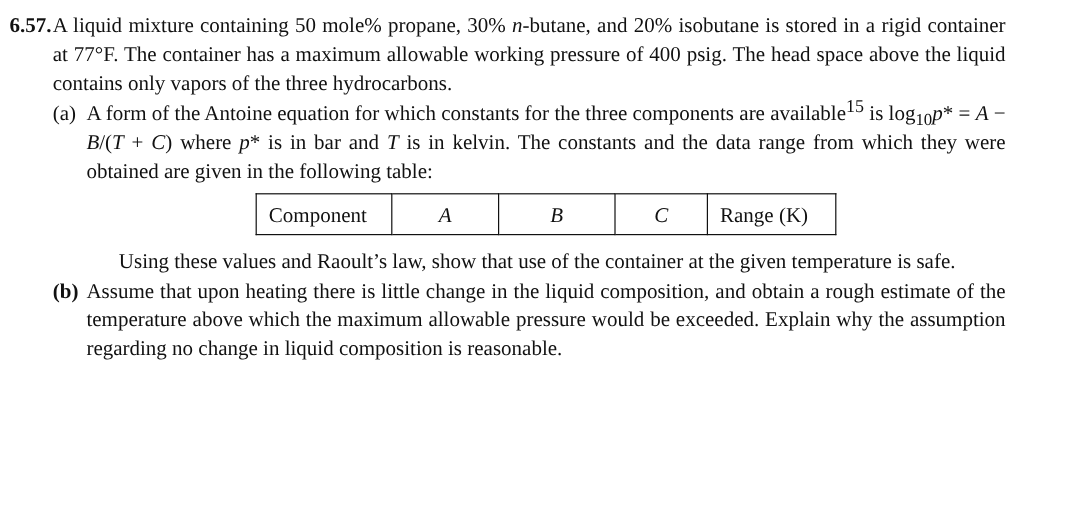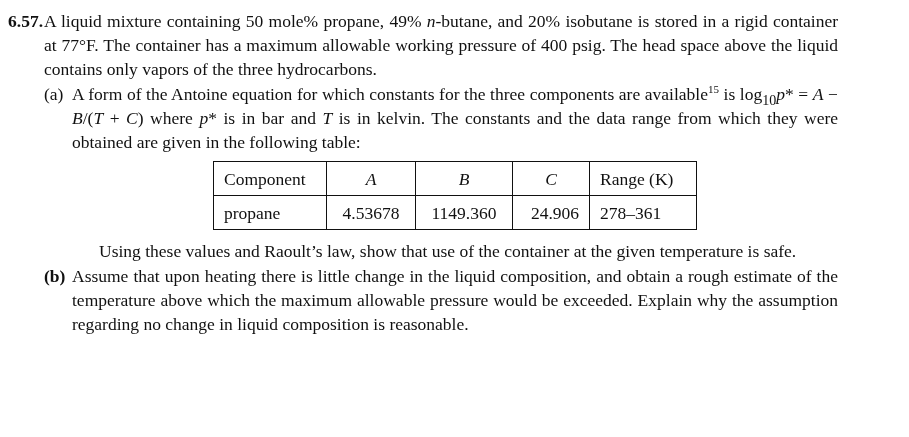--- a/index.html
+++ b/index.html
@@ -36,21 +36,21 @@
     margin-top: 1px;
   }
   .plabel {
     position: absolute;
     left: 0;
     top: 0;
   }
   .plabel-bold { font-weight: bold; }
   .it { font-style: italic; }
   sup.ref {
-    font-size: 11px;
+    font-size: 15px;
     line-height: 0;
   }
   sub.small {
     font-size: 14px;
     line-height: 0;
   }
   table.antoine {
     border-collapse: collapse;
     margin: 7px auto 9px auto;
     font-size: 17.5px;
@@ -75,46 +75,39 @@
     margin-top: 1px;
   }
 </style>
 </head>
 <body>
 
 <div class="page">
   <div class="problem">
     <span class="pnum">6.57.</span>
 
-    <p><span>A liquid mixture containing 50 mole% propane, 49% </span><span class="it">n</span><span>-butane, and 20% isobutane is stored in a rigid container at 77°F. The container has a maximum allowable working pressure of 400 psig. The head space above the liquid contains only vapors of the three hydrocarbons.</span></p>
+    <p><span>A liquid mixture containing 50 mole% propane, 30% </span><span class="it">n</span><span>-butane, and 20% isobutane is stored in a rigid container at 77°F. The container has a maximum allowable working pressure of 400 psig. The head space above the liquid contains only vapors of the three hydrocarbons.</span></p>
 
     <div class="part">
       <span class="plabel">(a)</span>
 
       <p><span>A form of the Antoine equation for which constants for the three components are available</span><sup class="ref">15</sup><span> is</span>
         <span><span>log</span><sub class="small">10</sub><span class="it">p</span><span>*</span><span> = </span><span class="it">A</span><span> − </span><span class="it">B</span><span>/(</span><span class="it">T</span><span> + </span><span class="it">C</span><span>) where </span><span class="it">p</span><span>*</span><span> is in bar and </span><span class="it">T</span><span> is in kelvin. The constants and the data range from which they were obtained are given in the following table:</span></span></p>
 
       <table class="antoine">
         <thead>
           <tr>
             <th class="col-comp">Component</th>
             <th class="col-a it">A</th>
             <th class="col-b it">B</th>
             <th class="col-c it">C</th>
             <th class="col-range">Range (K)</th>
           </tr>
         </thead>
         <tbody>
-          <tr>
-            <td class="col-comp">propane</td>
-            <td class="col-a">4.53678</td>
-            <td class="col-b">1149.360</td>
-            <td class="col-c">24.906</td>
-            <td class="col-range">278–361</td>
-          </tr>
         </tbody>
       </table>
 
       <p class="using-line">Using these values and Raoult’s law, show that use of the container at the given temperature is safe.</p>
     </div>
 
     <div class="part">
       <span class="plabel plabel-bold">(b)</span>
       <p>Assume that upon heating there is little change in the liquid composition, and obtain a rough estimate of the temperature above which the maximum allowable pressure would be exceeded. Explain why the assumption regarding no change in liquid composition is reasonable.</p>
     </div>

